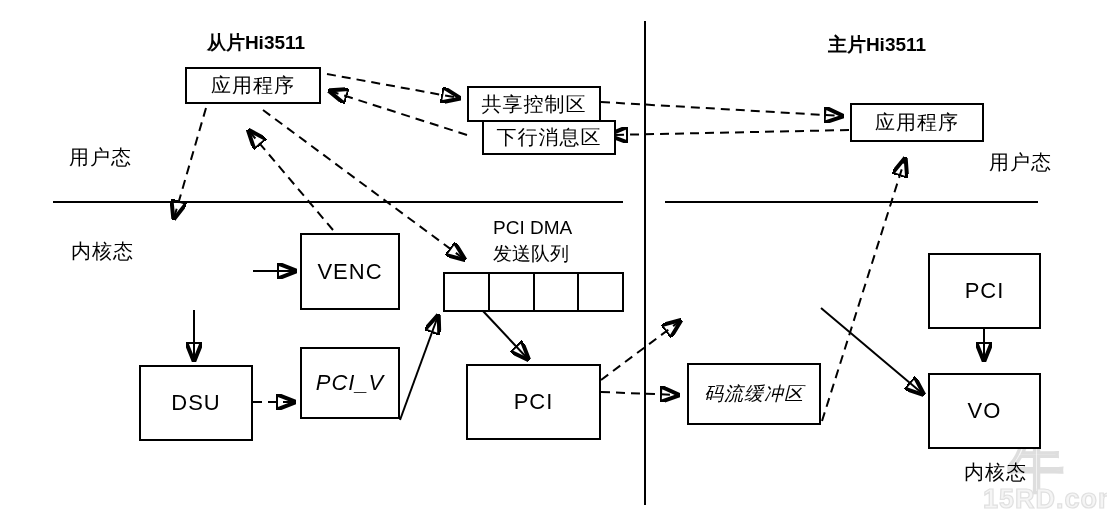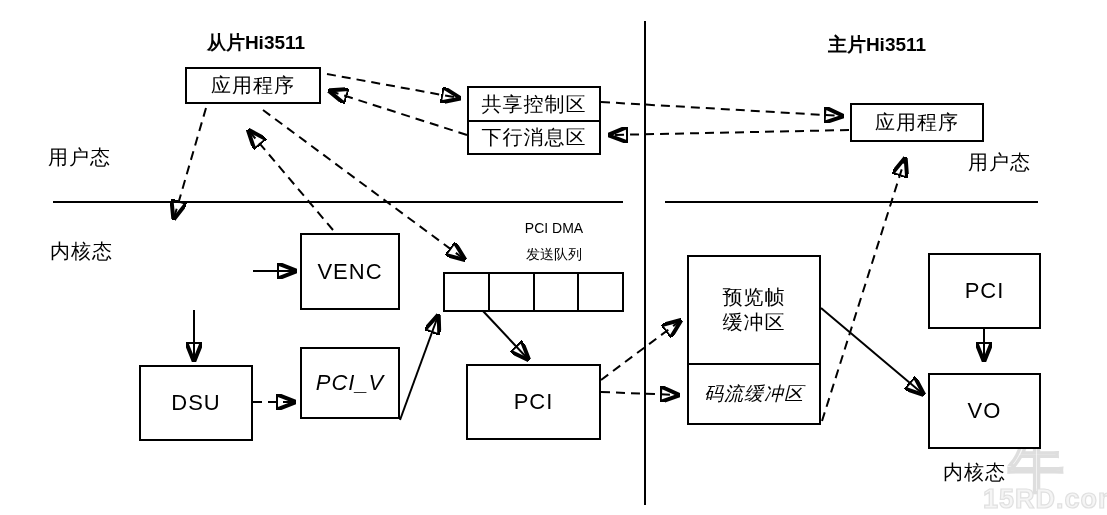--- a/index.html
+++ b/index.html
@@ -9,45 +9,45 @@
   }
   
   .node{
     position:absolute;box-sizing:border-box;border:2px solid #000;background:#fff;
     display:flex;align-items:center;justify-content:center;text-align:center;
     z-index:2;line-height:1.25;
   }
   .latin{font-size:22px;letter-spacing:1px;}
   .cjk{font-size:20px;letter-spacing:1px;}
   
-  .label{position:absolute;z-index:2;font-size:20px;letter-spacing:1px;white-space:nowrap;}
+  .label{position:absolute;z-index:2;font-size:20px;letter-spacing:1px;white-space:nowrap;margin-left:21px;}
   .title{position:absolute;z-index:2;font-size:19px;text-align:center;width:150px;white-space:nowrap;font-weight:bold;}
   .title b{font-family:"Liberation Sans",sans-serif;}
   
   #slave-title{left:181px;top:30px;}
   #master-title{left:802px;top:32px;}
   #slave-app{left:185px;top:67px;width:136px;height:37px;}
   #shared-control{left:467px;top:86px;width:134px;height:36px;text-align:right;}
-  #msg-area{left:467px;top:120px;width:134px;height:35px;}
+  #msg-area{left:482px;top:120px;width:134px;height:35px;}
   #master-app{left:850px;top:103px;width:134px;height:39px;}
   #user-left{left:48px;top:144px;}
   #kernel-left{left:50px;top:238px;}
   #user-right{left:968px;top:149px;}
   #kernel-right{left:943px;top:459px;}
   #vi{left:139px;top:234px;width:114px;height:76px;}
   #venc{left:300px;top:233px;width:100px;height:77px;}
   #dsu{left:139px;top:365px;width:114px;height:76px;}
   #pciv{left:300px;top:347px;width:100px;height:72px;font-style:italic;}
   #pci-slave{left:466px;top:364px;width:135px;height:76px;}
   #preview-buf{left:687px;top:255px;width:134px;height:110px;flex-direction:column;}
   #stream-buf{left:687px;top:363px;width:134px;height:62px;font-size:19px;font-style:italic;}
   #pci-master{left:928px;top:253px;width:113px;height:76px;}
   #vo{left:928px;top:365px;width:113px;height:76px;margin-top:8px;}
-  #queue-label{position:absolute;left:493px;top:215px;width:122px;text-align:center;
-    font-size:14px;line-height:26px;z-index:2;}
+  #queue-label{position:absolute;left:493px;top:215px;width:122px;
+    font-size:19px;line-height:26px;z-index:2;}
   #dma-queue{position:absolute;left:443px;top:272px;width:181px;height:40px;display:flex;z-index:2;}
   #dma-queue .cell{flex:1;box-sizing:border-box;border:2px solid #000;background:#fff;margin-left:-2px;}
   #dma-queue .cell:first-child{margin-left:0;}
   
   #wm-logo{position:absolute;left:1008px;top:430px;z-index:1;font-size:56px;font-weight:bold;
     color:#f7f7f7;-webkit-text-stroke:1.5px #dedede;letter-spacing:2px;}
   #wm-url{position:absolute;left:983px;top:484px;z-index:1;font-size:27px;font-weight:bold;
     color:#f5f5f5;-webkit-text-stroke:1.2px #e0e0e0;letter-spacing:1px;}
   
   #wires{position:absolute;left:0;top:0;z-index:1;}
@@ -115,21 +115,17 @@
     <div class="cell"></div>
     <div class="cell"></div>
     <div class="cell"></div>
     <div class="cell"></div>
   </div>
 
   <div class="node cjk" id="shared-control">共享控制区</div>
   <div class="node cjk" id="msg-area">下行消息区</div>
 
   <div class="node cjk" id="master-app">应用程序</div>
-  <div class="node cjk" id="preview-buf">
-    <div>预览帧</div>
-    <div>缓冲区</div>
-  </div>
   <div class="node cjk" id="stream-buf">码流缓冲区</div>
   <div class="node latin" id="pci-master">PCI</div>
   <div class="node latin" id="vo">VO</div>
 
 </div>
 
 </body></html>

